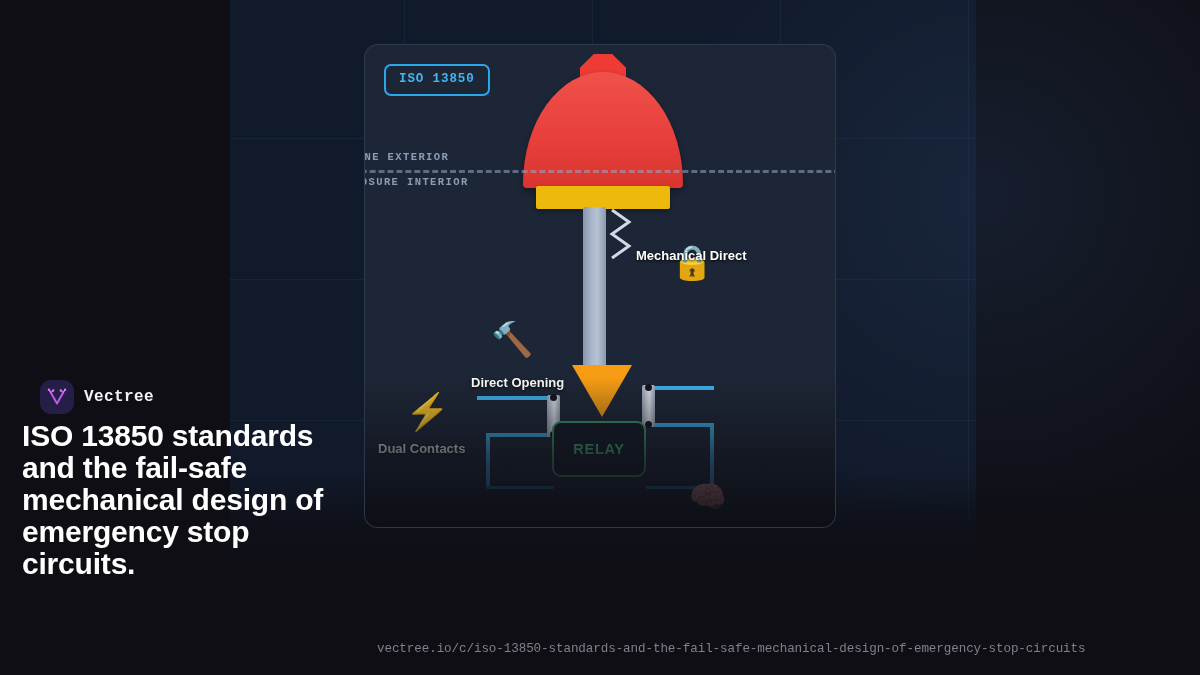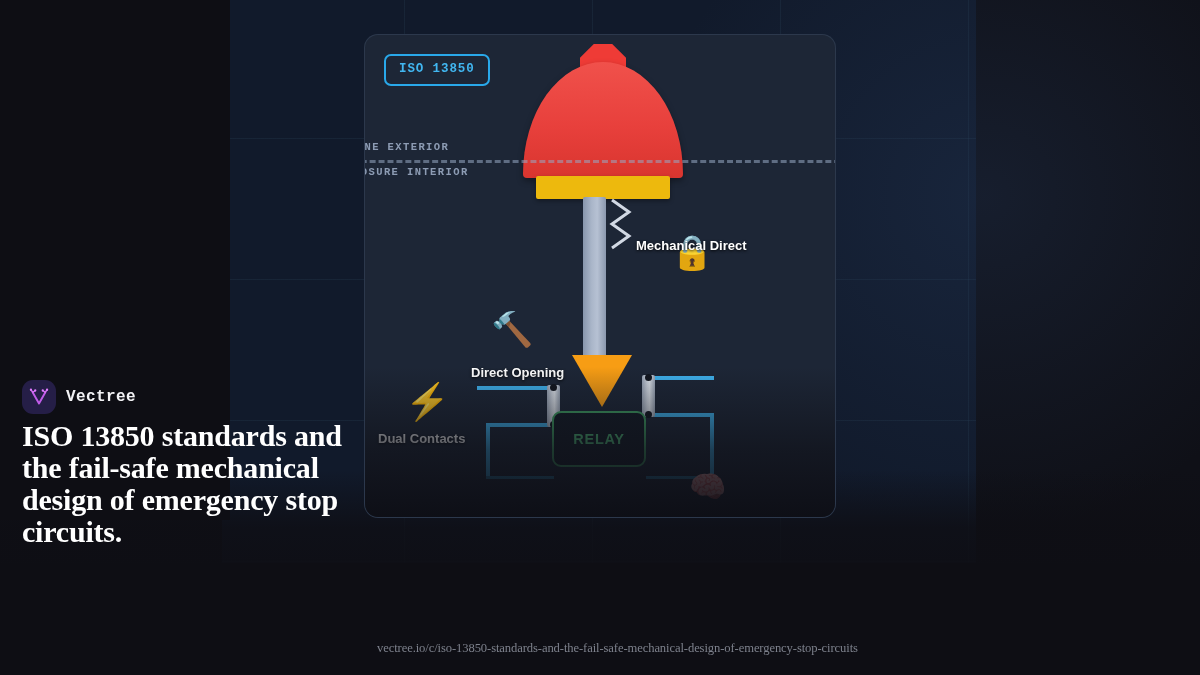--- a/index.html
+++ b/index.html
@@ -43,21 +43,21 @@
     position:absolute; left:0; bottom:0; width:1200px; height:205px;
     background:linear-gradient(to bottom, rgba(14,14,20,0) 0%, rgba(14,14,20,.82) 28%, #0e0e14 62%);
   }
   .bg-bottom-solid {
     position:absolute; left:0; bottom:0; width:1200px; height:112px;
     background:#0e0e14;
   }
 
   
   .card {
-    position:absolute; left:364px; top:34px; width:472px; height:484px;
+    position:absolute; left:364px; top:44px; width:472px; height:484px;
     background:#1d2636;
     border:1px solid rgba(125,155,195,.16);
     border-radius:14px;
     overflow:hidden;
     padding-left:7px;
   }
   .card-fade {
     position:absolute; left:0; bottom:0; width:100%; height:150px;
     background:linear-gradient(to bottom, rgba(20,22,32,0) 0%, rgba(16,18,26,.72) 55%, rgba(13,14,21,.96) 100%);
     pointer-events:none;
@@ -171,41 +171,41 @@
   .lbl-latch   { left:271px; top:203px; }
   .emoji-lock  { left:306px; top:200px; font-size:34px; }
   .lbl-direct  { left:106px; top:330px; }
   .emoji-hammer{ left:126px; top:277px; font-size:34px; }
   .lbl-dual    { left:13px; top:396px; }
   .emoji-bolt  { left:40px; top:349px; font-size:36px; }
   .lbl-safety  { left:309px; top:481px; }
   .emoji-brain { left:324px; top:437px; font-size:30px; }
 
   
-  .brand { position:absolute; left:22px; top:380px; display:flex; align-items:center; gap:10px; }
+  .brand { position:absolute; left:40px; top:380px; display:flex; align-items:center; gap:10px; }
   .brand-logo {
     width:34px; height:34px; border-radius:11px;
     background:#251e47;
     display:flex; align-items:center; justify-content:center;
   }
   .brand-name { color:#f2f2f5; font-family:"Liberation Mono", monospace;
                 font-size:16px; font-weight:700; letter-spacing:.4px; }
 
   .headline {
     position:absolute; left:22px; top:420px; width:330px;
     color:#fff;
-    font-family:Liberation Serif, serif;
+    font-family:Liberation Sans, sans-serif;
     font-size:30px; font-weight:700; line-height:1.065;
     letter-spacing:-.2px;
   }
 
   .url {
     position:absolute; left:377px; bottom:19px;
     color:#7d818c;
-    font-family:Liberation Serif, serif;
+    font-family:Liberation Mono, monospace;
     font-size:12.6px; letter-spacing:-.1px; white-space:nowrap;
   }
 </style>
 </head>
 <body>
 
 <div id="stage">
 
   <div class="bg-base"></div>
   <div class="bg-panel"></div>

